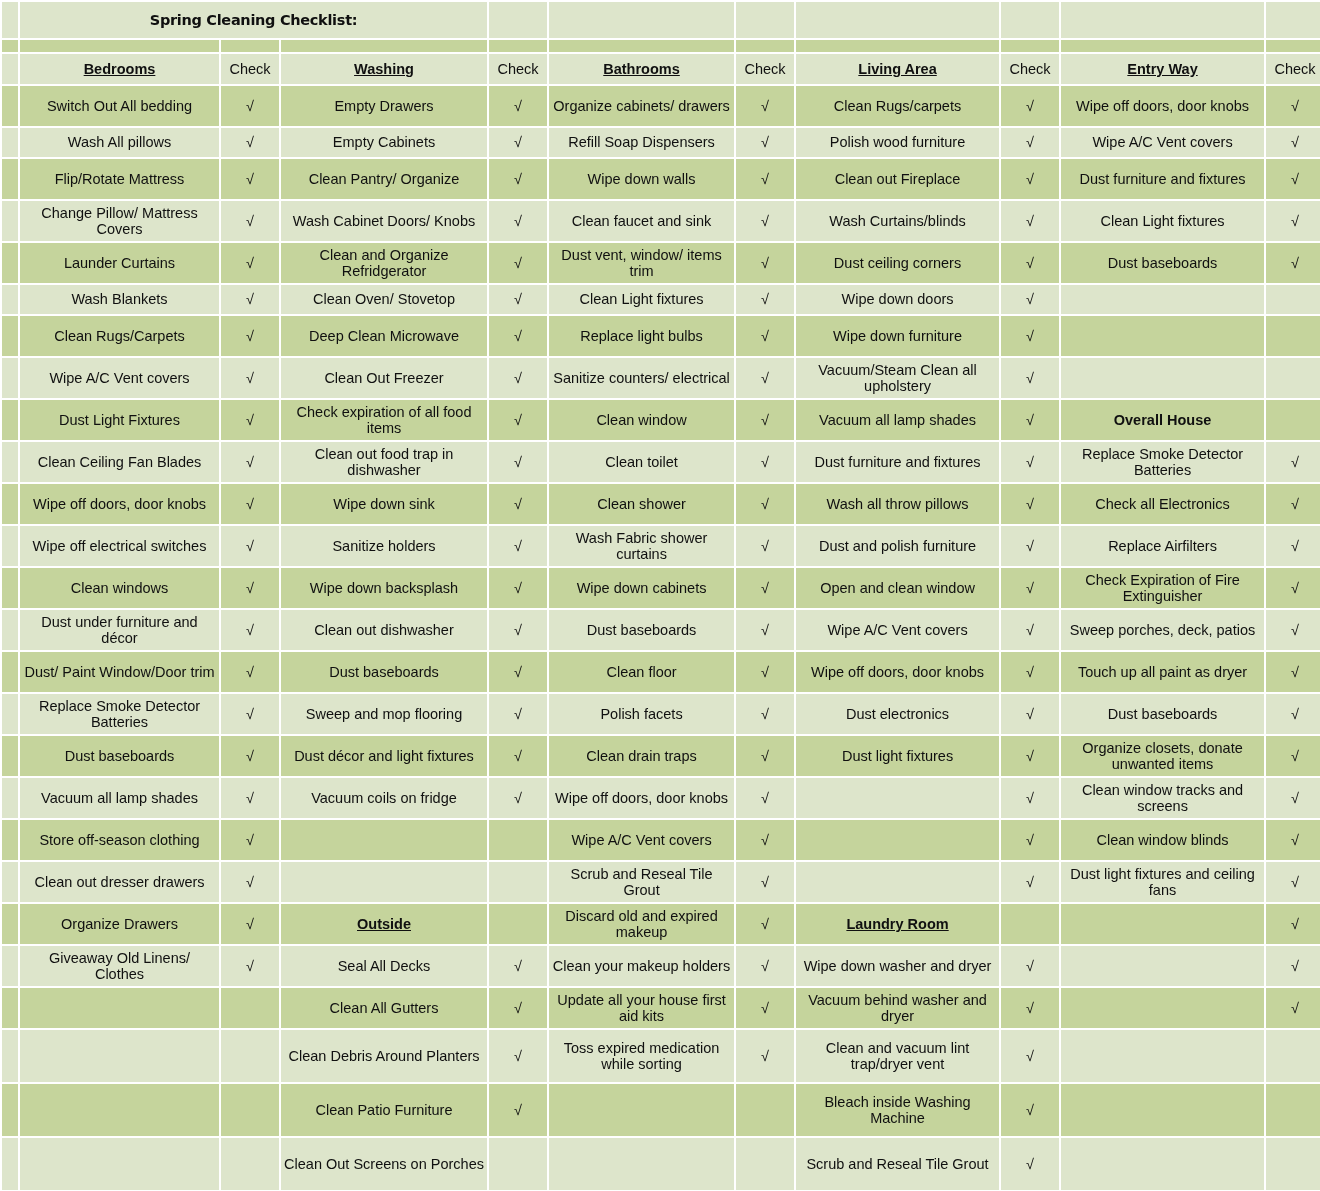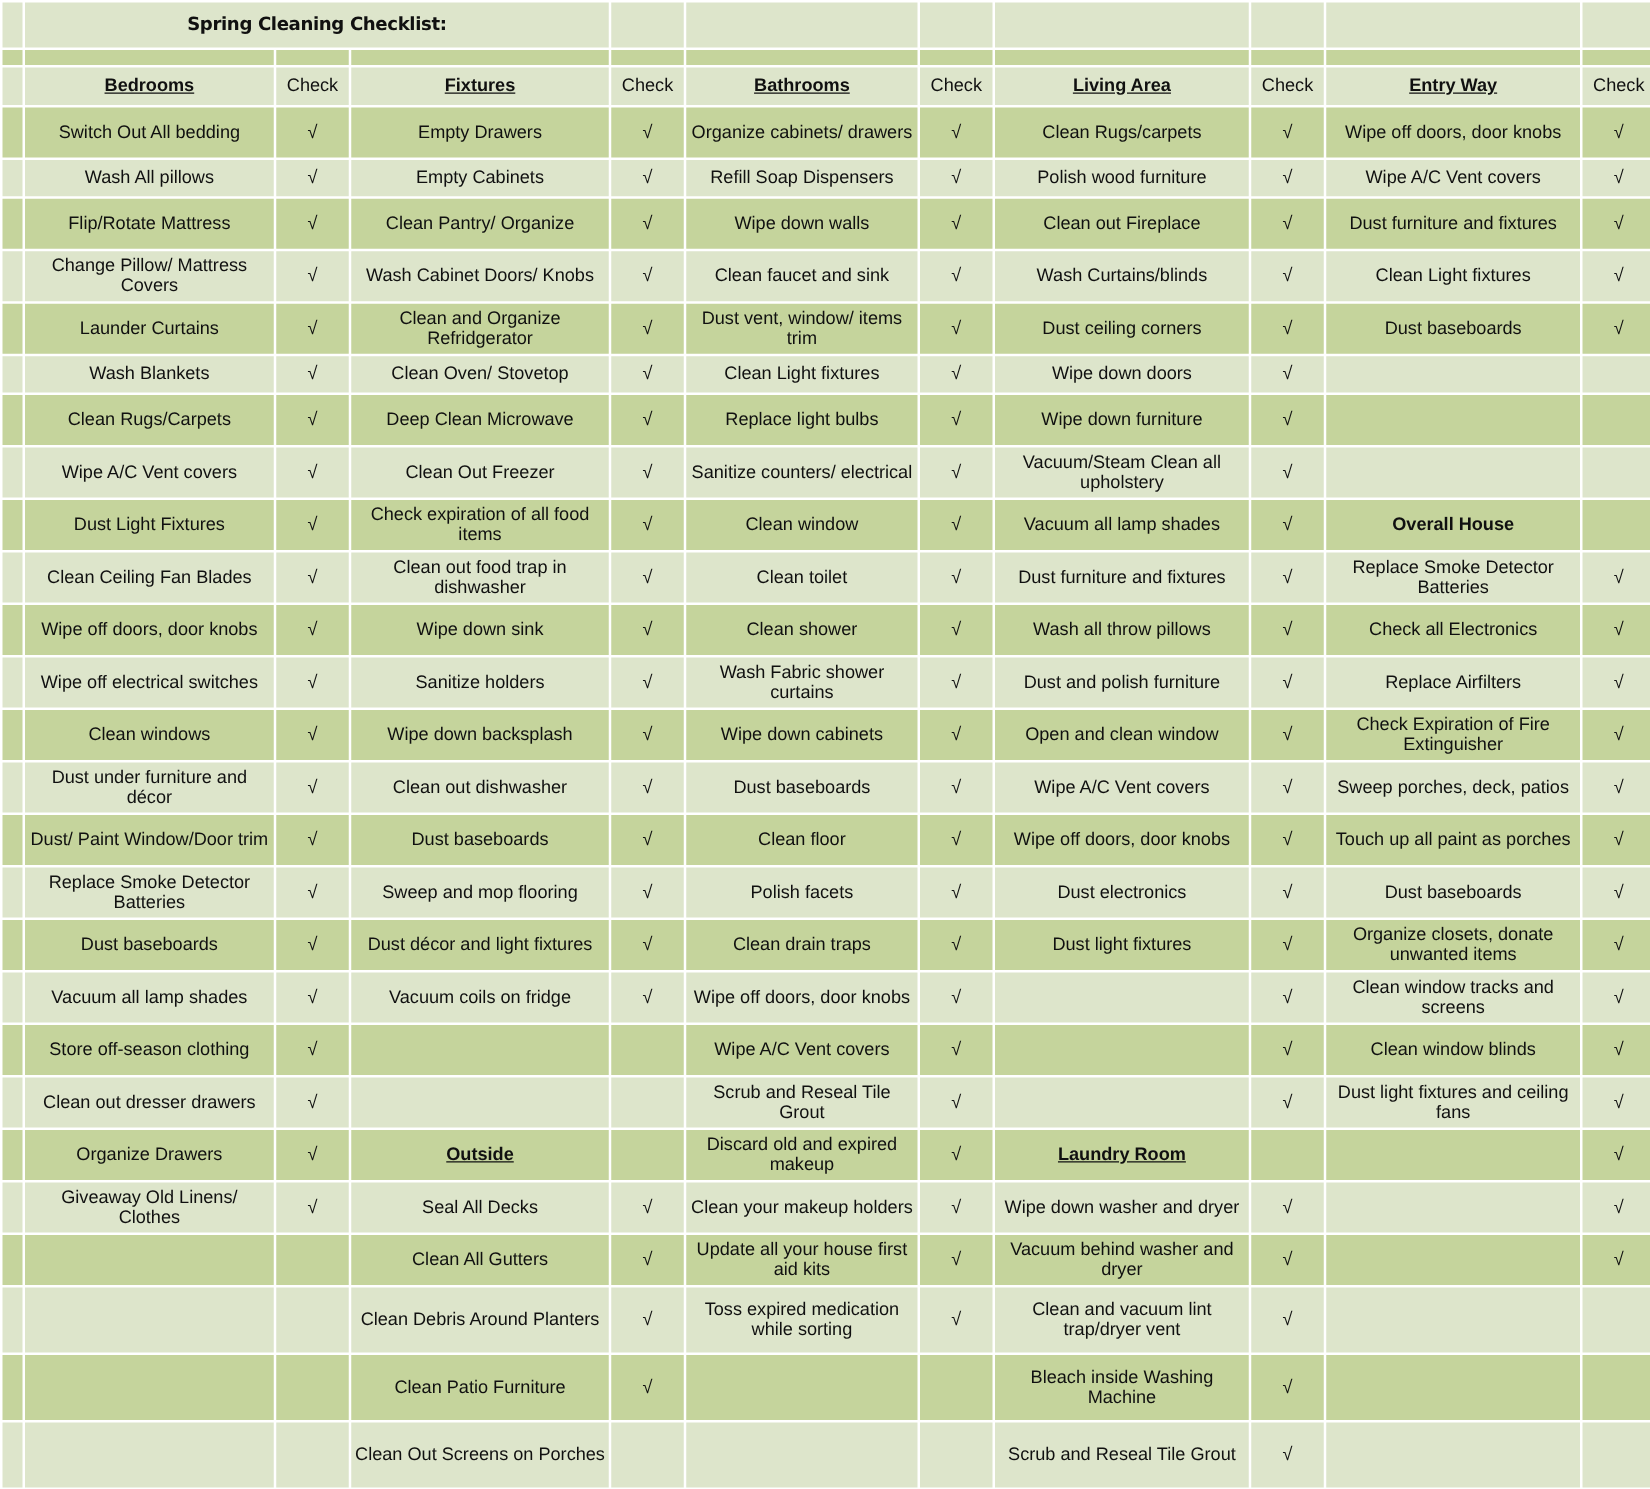--- a/index.html
+++ b/index.html
@@ -139,21 +139,21 @@
           <td class="dark"></td>
           <td class="dark"></td>
           <td class="dark"></td>
           <td class="dark"></td>
           <td class="dark"></td>
         </tr>
         <tr class="head-row">
           <td class="light"></td>
           <td class="light sec-head">Bedrooms</td>
           <td class="light check-head">Check</td>
-          <td class="light sec-head">Fixtures</td>
+          <td class="light sec-head">Washing</td>
           <td class="light check-head">Check</td>
           <td class="light sec-head">Bathrooms</td>
           <td class="light check-head">Check</td>
           <td class="light sec-head">Living Area</td>
           <td class="light check-head">Check</td>
           <td class="light sec-head">Entry Way</td>
           <td class="light check-head">Check</td>
         </tr>
         <tr>
           <td class="dark"></td>
@@ -340,21 +340,21 @@
         <tr>
           <td class="dark"></td>
           <td class="dark  cell-2l">Dust/ Paint Window/Door trim</td>
           <td class="dark tick cell-2l">√</td>
           <td class="dark  cell-2l">Dust baseboards</td>
           <td class="dark tick cell-2l">√</td>
           <td class="dark  cell-2l">Clean floor</td>
           <td class="dark tick cell-2l">√</td>
           <td class="dark  cell-2l">Wipe off doors, door knobs</td>
           <td class="dark tick cell-2l">√</td>
-          <td class="dark  cell-2l">Touch up all paint as porches</td>
+          <td class="dark  cell-2l">Touch up all paint as dryer</td>
           <td class="dark tick cell-2l">√</td>
         </tr>
         <tr>
           <td class="light"></td>
           <td class="light  cell-2l">Replace Smoke Detector Batteries</td>
           <td class="light tick cell-2l">√</td>
           <td class="light  cell-2l">Sweep and mop flooring</td>
           <td class="light tick cell-2l">√</td>
           <td class="light  cell-2l">Polish facets</td>
           <td class="light tick cell-2l">√</td>

